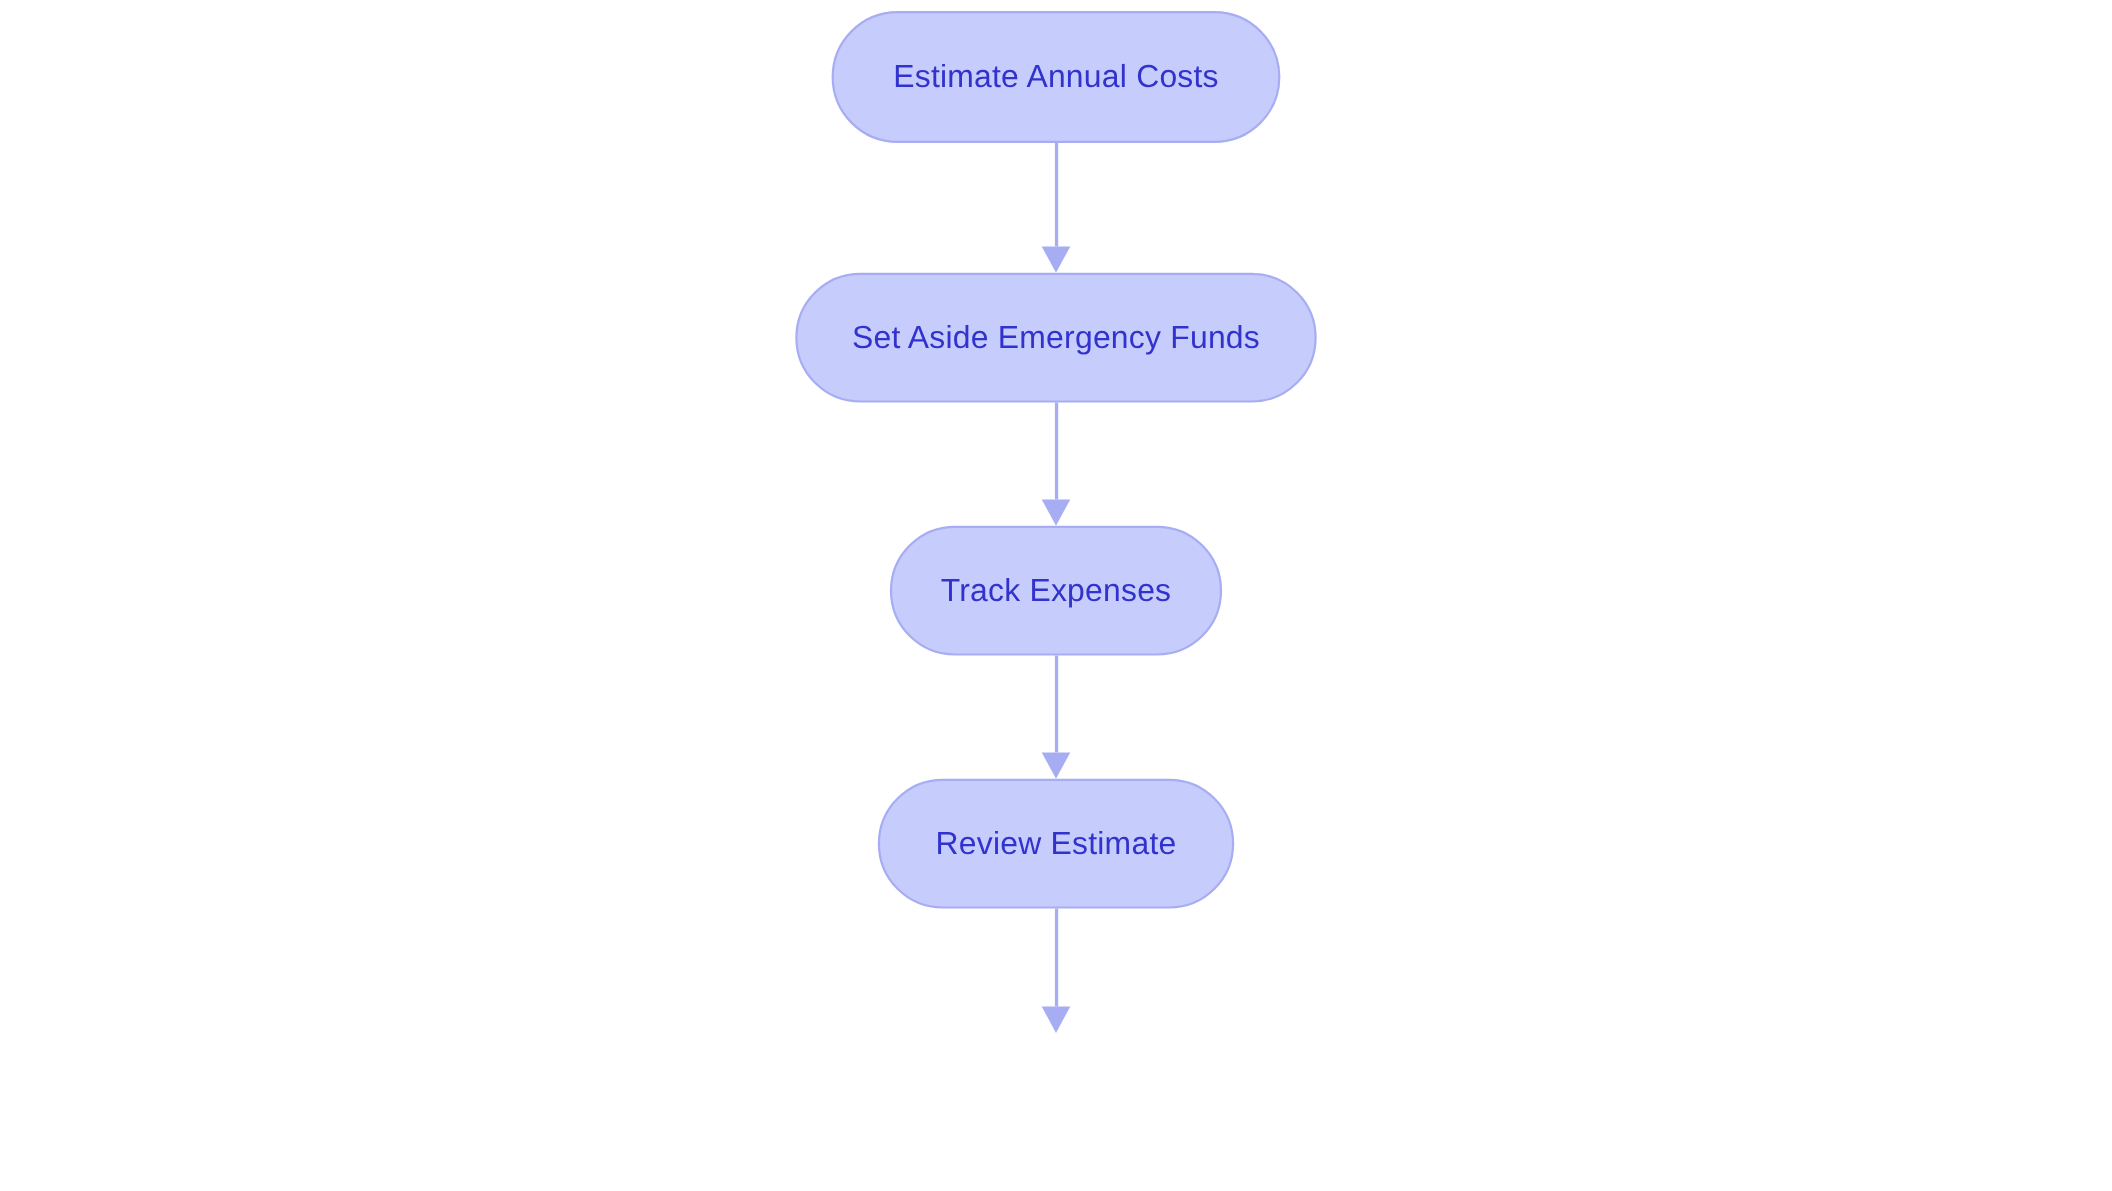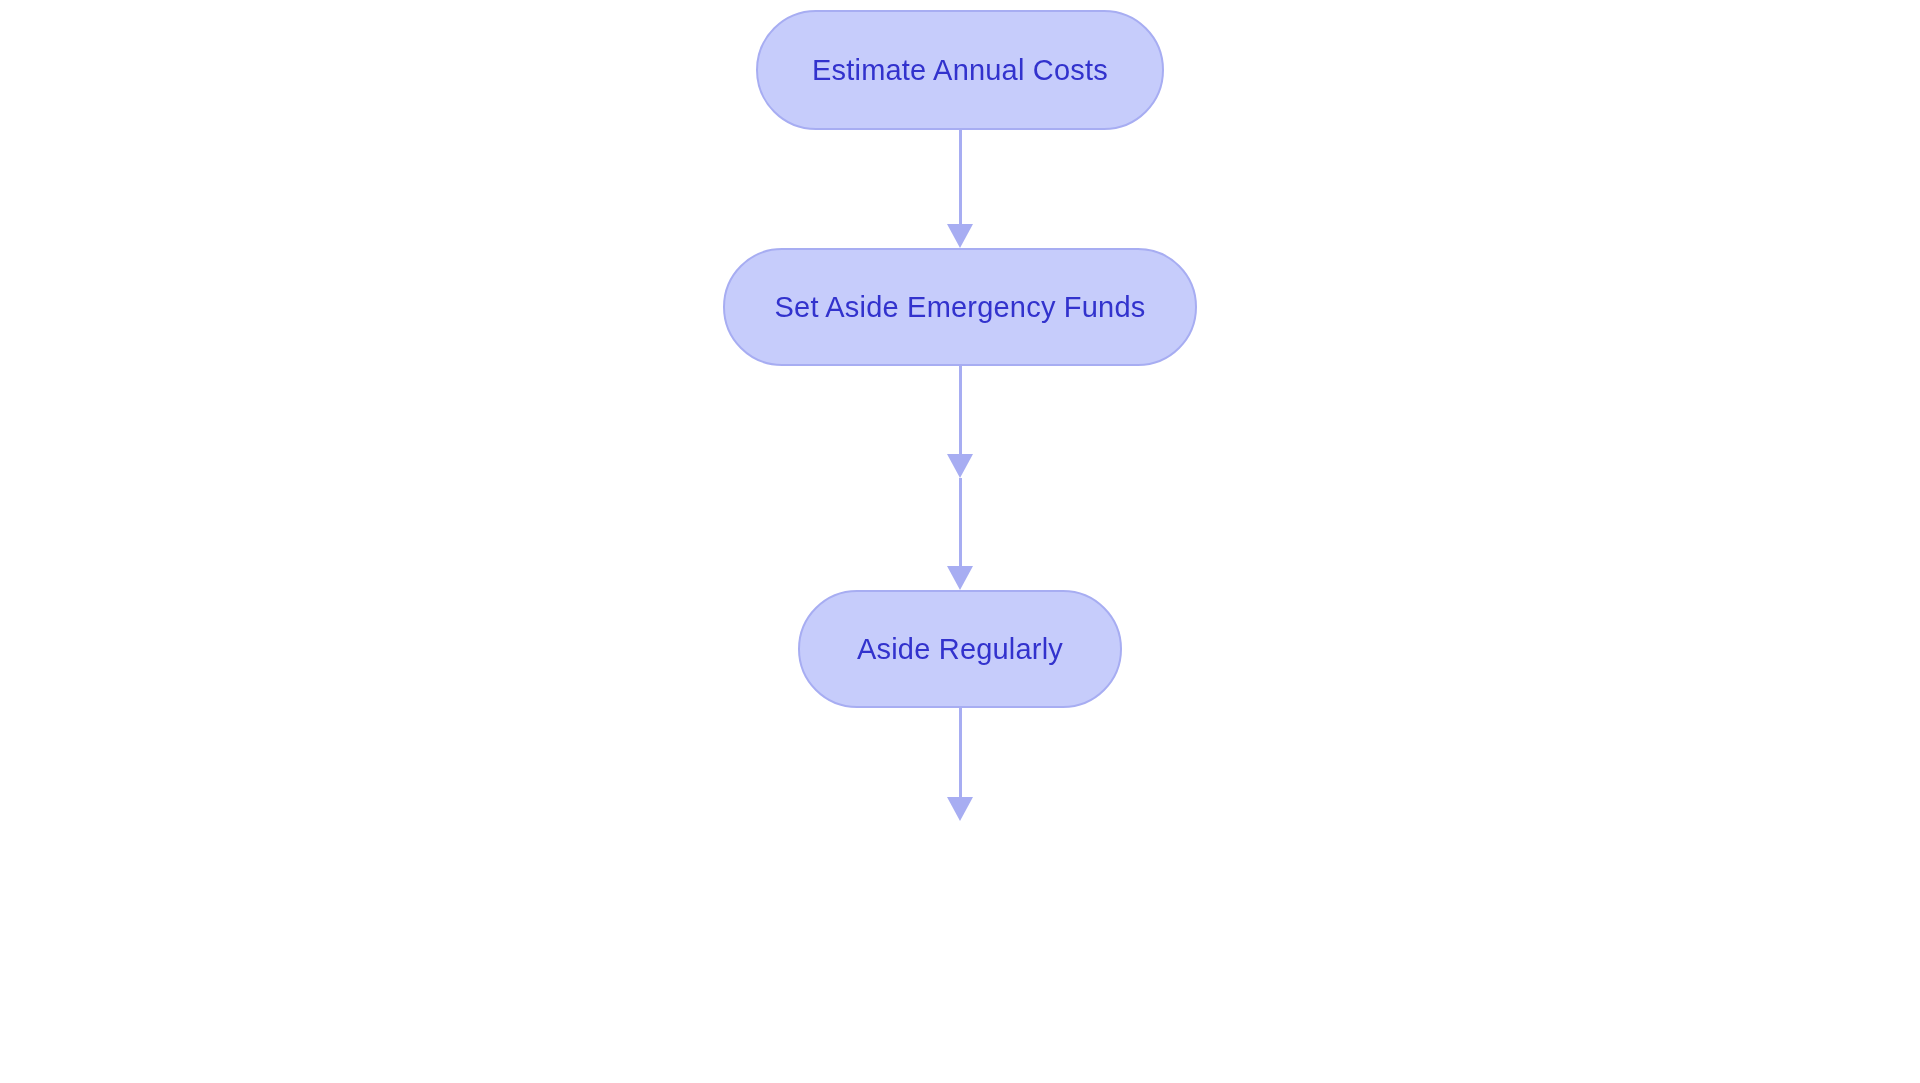--- a/index.html
+++ b/index.html
@@ -107,28 +107,31 @@
 
     <div class="flow-node node-2">
       <span class="flow-node-label">Set Aside Emergency Funds</span>
     </div>
 
     <div class="flow-connector conn-2">
       <div class="conn-line"></div>
       <div class="conn-arrow"></div>
     </div>
 
+    <div class="flow-node node-3">
+      <span class="flow-node-label">Track Expenses</span>
+    </div>
 
     <div class="flow-connector conn-3">
       <div class="conn-line"></div>
       <div class="conn-arrow"></div>
     </div>
 
     <div class="flow-node node-4">
-      <span class="flow-node-label">Aside Regularly</span>
+      <span class="flow-node-label">Review Estimate</span>
     </div>
 
     <div class="flow-connector conn-4">
       <div class="conn-line"></div>
       <div class="conn-arrow"></div>
     </div>
 
 
   </div>
 </div>

